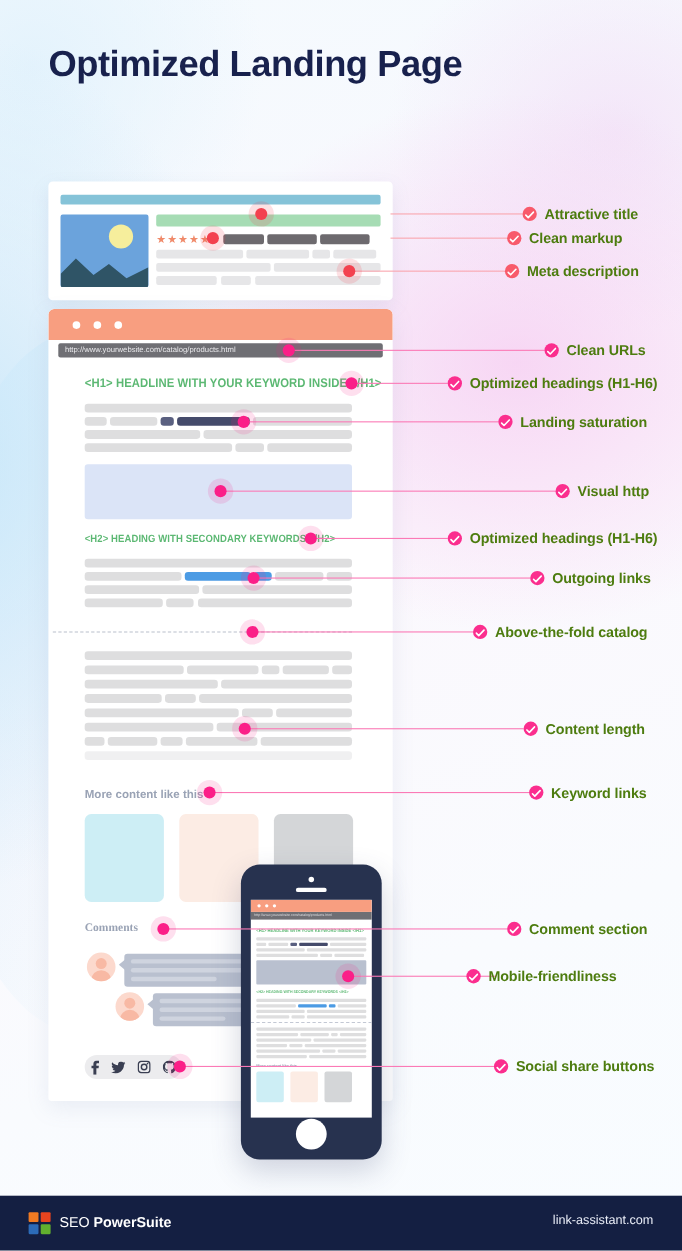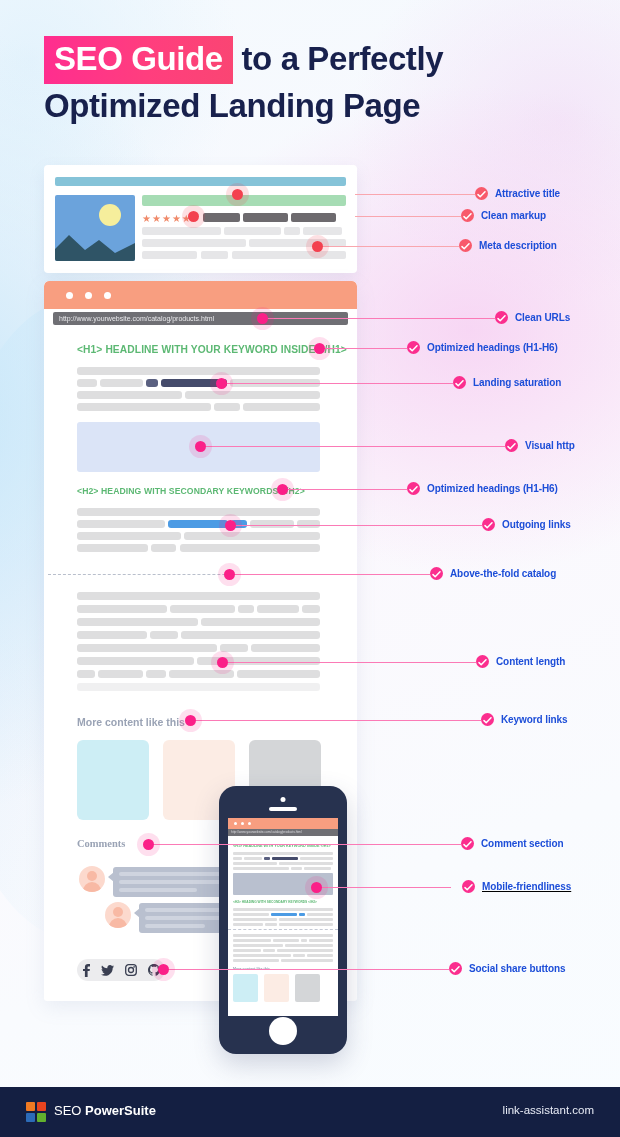--- a/index.html
+++ b/index.html
@@ -26,21 +26,21 @@
   
   .title { position:absolute; left:44px; top:36px; width:540px; }
   .title .line { font-size:33px; font-weight:bold; color:#18214d; line-height:44px; letter-spacing:-.4px; white-space:nowrap;}
   .hl {
     display:inline-block; color:#fff; padding:1px 10px 3px 10px;
     background:linear-gradient(92deg,#ff2d8f 0%,#ff3e7e 55%,#fa4573 100%);
   }
 
   
   .label { position:absolute; display:flex; align-items:center; gap:7px; white-space:nowrap; }
-  .label .txt { font-size:10px; font-weight:bold; color:#1d4ed8; letter-spacing:-.1px; }
+  .label .txt { font-size:13px; font-weight:bold; color:#4d7c0f; letter-spacing:-.1px; }
   .badge{ width:13px; height:13px; border-radius:50%; background:#fb2e8e; flex:none; position:relative; }
   .badge.red{ background:#f85a6b; }
   .badge svg{ position:absolute; left:2px; top:2.5px; }
   .leader{ position:absolute; height:1px; background:#fb7ab6; }
   .leader.red{ background:#f9a6ae; }
 
   
   .dot{ position:absolute; width:11px; height:11px; border-radius:50%; background:#fb1f88;
         box-shadow:0 0 0 6px rgba(251,31,136,.14); }
   .dot.red{ background:#f3414f; box-shadow:0 0 0 6px rgba(243,65,79,.16); }
@@ -119,23 +119,20 @@
   .site{ position:absolute; right:26px; top:17px; font-size:11.5px; color:#e8ecf6; }
 </style>
 </head>
 <body>
 
 <div class="bg">
     <div class="sheen"></div>
   </div>
 
 <div class="title">
-  <div class="line">
-    <span class="hl">SEO Guide</span><span> to a Perfectly</span>
-  </div>
   <div class="line">Optimized Landing Page</div>
 </div>
 
 <div class="serp">
   <div class="topbar"></div>
   <div class="thumb">
     <div class="sun"></div>
     <svg class="mtn" viewBox="0 0 80 38" preserveAspectRatio="none">
         <path d="M0 26 L14 12 L30 27 L44 17 L60 30 L80 20 L80 38 L0 38 Z" fill="#2f5466"></path>
       </svg>
@@ -425,21 +422,21 @@
     <div class="leader" style="left: 148px; top: 844px; width: 313px;"></div>
     <div class="label" style="left: 461px; top: 837px;">
       <div class="badge">
         <svg width="9" height="9" viewBox="0 0 9 9">
           <path d="M1 4.6 L3.2 6.8 L8 1.8" stroke="#fff" stroke-width="1.5" fill="none" stroke-linecap="round" stroke-linejoin="round"></path>
         </svg>
       </div>
       <div class="txt">Comment section</div>
     </div>
     <div class="leader" style="left: 318px; top: 887px; width: 133px;"></div>
-    <div class="label" style="left: 462px; top: 880px; text-decoration: underline;">
+    <div class="label" style="left: 424px; top: 880px;">
       <div class="badge">
         <svg width="9" height="9" viewBox="0 0 9 9">
           <path d="M1 4.6 L3.2 6.8 L8 1.8" stroke="#fff" stroke-width="1.5" fill="none" stroke-linecap="round" stroke-linejoin="round"></path>
         </svg>
       </div>
       <div class="txt">Mobile-friendliness</div>
     </div>
     <div class="leader" style="left: 163px; top: 969px; width: 286px;"></div>
     <div class="label" style="left: 449px; top: 962px;">
       <div class="badge">

